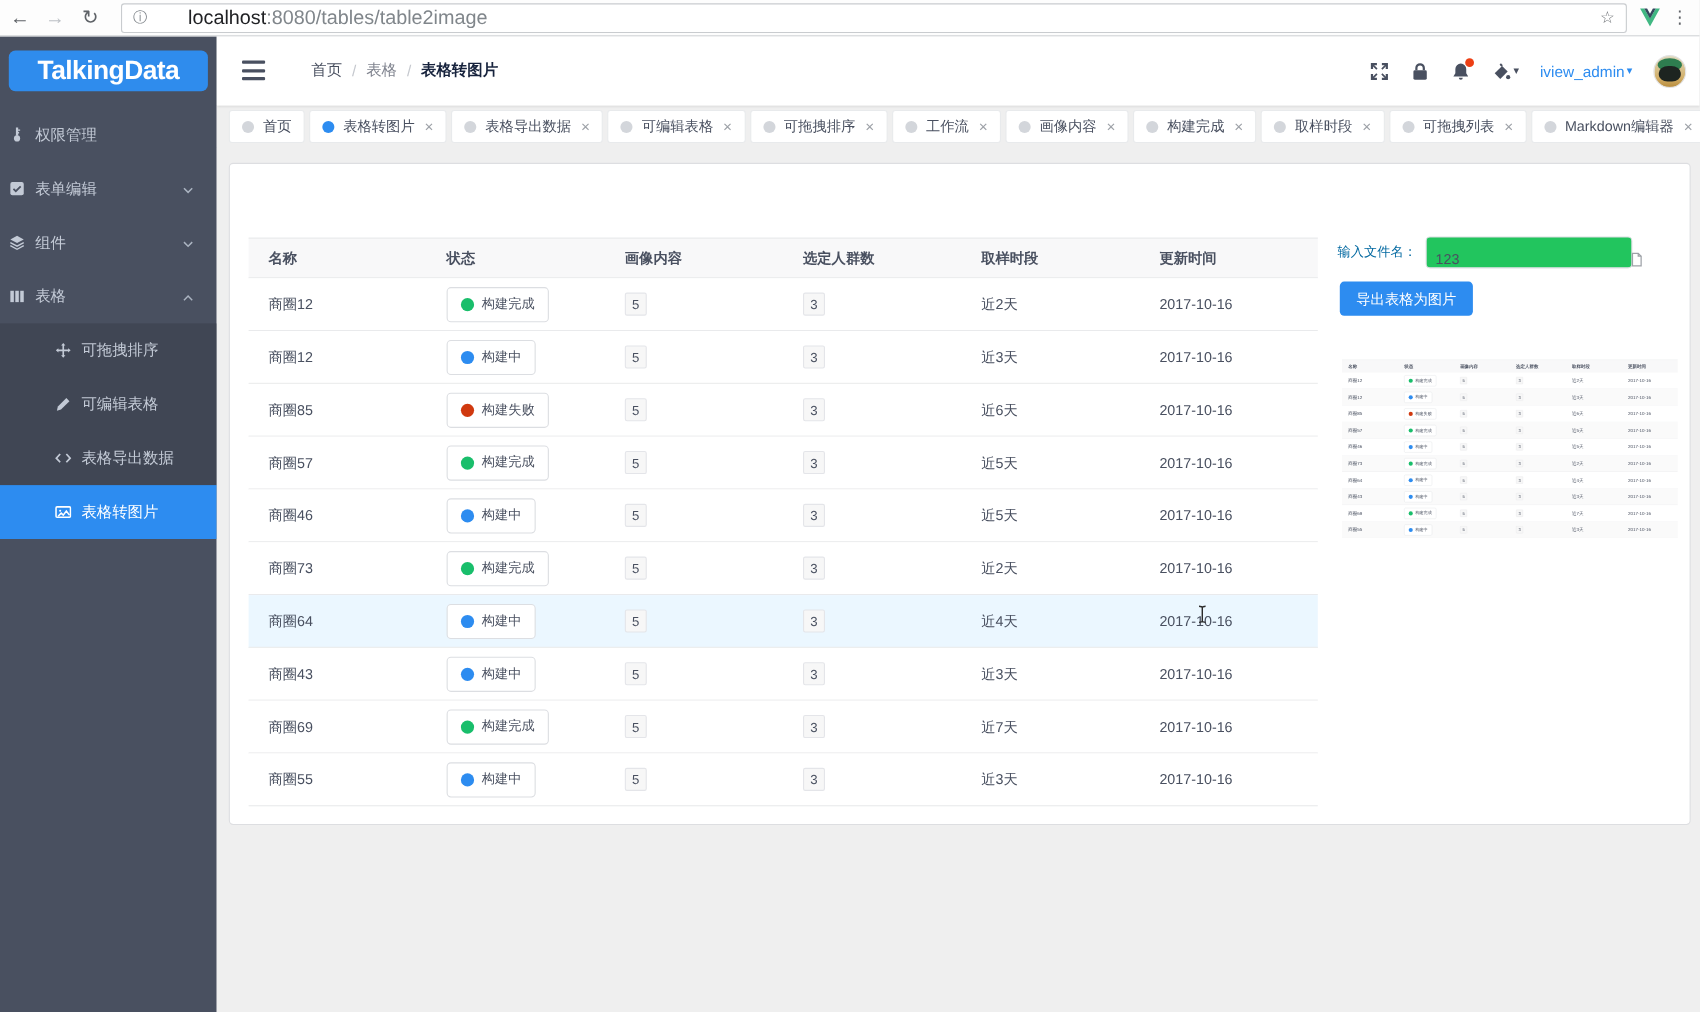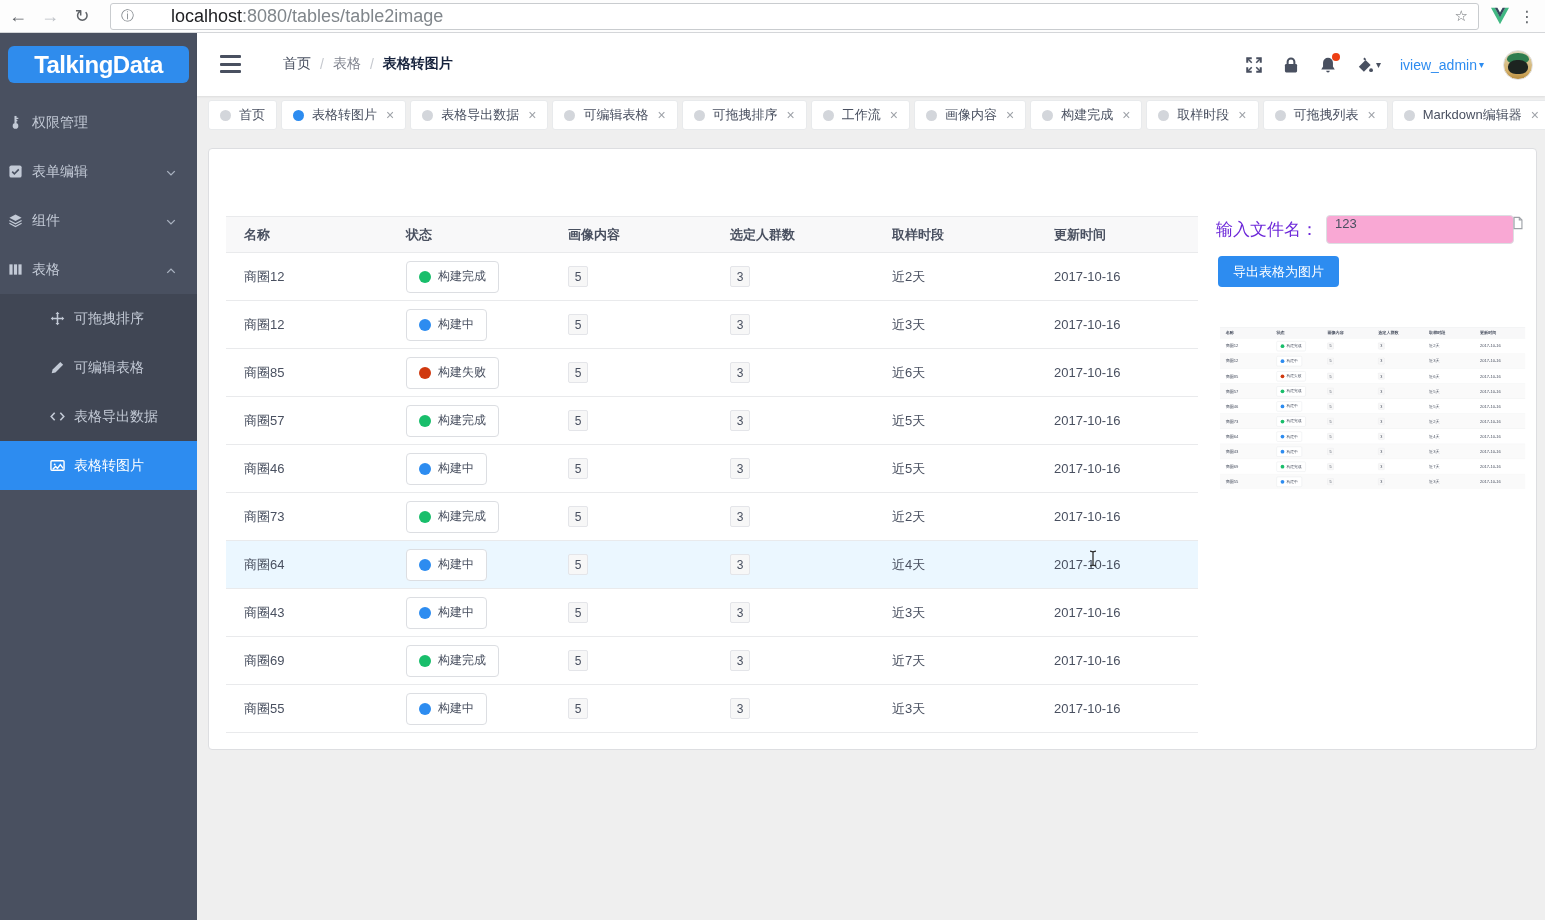--- a/index.html
+++ b/index.html
@@ -92,23 +92,23 @@
   .t-row.hl { background:#ebf7ff; }
   .t-c { display:flex; align-items:center; padding-left:18px; }
   .status-btn { display:inline-flex; align-items:center; height:32px; padding:0 12px; background:#fff;
     border:1px solid #dcdee2; border-radius:4px; font-size:12px; color:#495060; cursor:pointer; }
   .status-btn .dot { width:12px; height:12px; border-radius:50%; margin-right:7px; }
   .num-box { width:20px; height:21px; display:inline-flex; align-items:center; justify-content:center;
     background:#f7f7f7; border:1px solid #e4e5e9; border-radius:2px; font-size:12px; color:#495060; }
 
   
   .exp-row { position:absolute; left:1007px; top:66px; display:flex; align-items:center; }
-  .exp-label { font-size:17px; color:#6d28d9; margin-right:8px; }
+  .exp-label { font-size:12px; color:#0369a1; margin-right:8px; }
   .exp-input { width:188px; height:29px; border:1px solid #dcdee2; border-radius:4px; display:flex;
-    align-items:flex-start; padding:0 8px; font-size:13px; color:#495060; background:#f9a8d4; }
+    align-items:flex-end; padding:0 8px; font-size:13px; color:#495060; background:#22c55e; }
   .exp-input input { border:none; outline:none; flex:1; font-size:13px; color:#495060; font-family:inherit; background:transparent; }
   .exp-input .icon { width:14px; height:14px; color:#9ea2a8; display:inline-flex; }
   .exp-input .icon svg { width:14px; height:14px; }
   .exp-btn { position:absolute; left:1009px; top:107px; height:31px; padding:0 15px; background:#2d8cf0;
     color:#fff; font-size:13px; border:none; border-radius:4px; display:flex; align-items:center; cursor:pointer; font-family:inherit;text-align:center; }
 
   
   .mini { position:absolute; left:1007px; top:174px; width:312px; height:166px; background:#fff; overflow:hidden; }
   .mini-inner { width:972px; transform:scale(0.314); transform-origin:0 0; margin:4px 0 0 4px; }
   .mini-inner .t-row:nth-child(odd) { background:#fafafa; }

